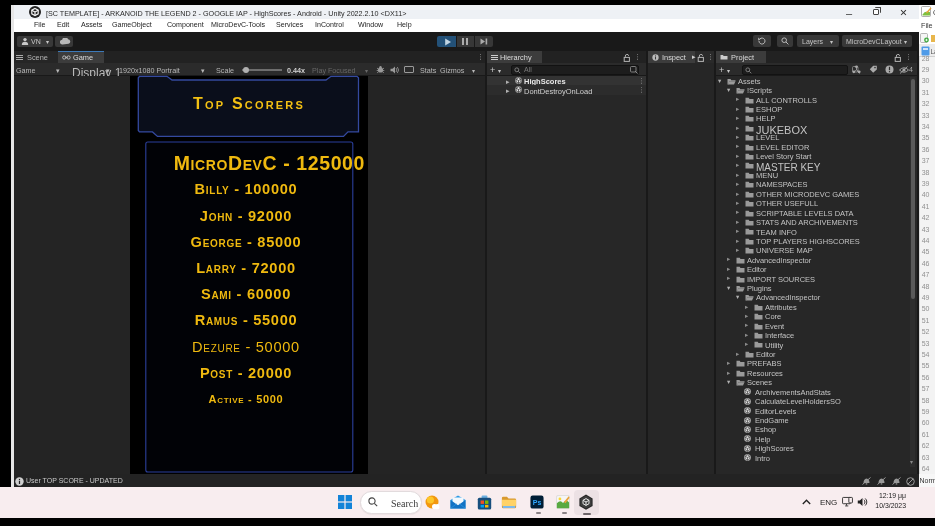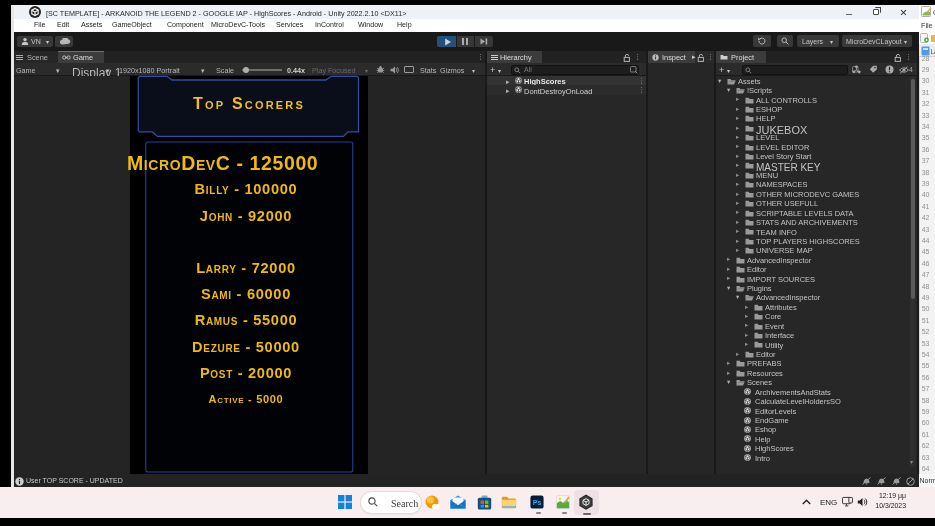--- a/index.html
+++ b/index.html
@@ -113,27 +113,28 @@
 <div class="txt" style="left:420px;top:66px;font-size:7.2px;color:#b8b8b8;">Stats</div>
 <div class="txt" style="left:440px;top:66px;font-size:7.2px;color:#b8b8b8;">Gizmos</div>
 <div class="txt" style="left:472px;top:67px;font-size:6px;color:#b8b8b8;">▾</div>
 <div class="abs" style="left:14px;top:76px;width:471px;height:398px;background:#242424;"></div>
 <div class="abs" style="left:130px;top:76px;width:238px;height:398px;background:#000;"></div>
 <svg class="abs" style="left:130px;top:74px" width="238" height="400" viewBox="0 0 238 400">
       <path d="M9.5 2.3 L37 2.3 L42 6 L196 6 L201 2.3 L227 2.3 L228.5 3.8 L228.5 57.9 L218 57.9 L213.5 62.4 L27.5 62.4 L22.5 57.9 L9.5 57.9 L8.3 56.4 L8.3 3.8 Z" fill="#0a0e1b" stroke="#34499f" stroke-width="1.3"></path>
       <rect x="15.8" y="68" width="207" height="330" rx="2" fill="#010206" stroke="#2b3f9b" stroke-width="1.1"></rect>
     </svg>
 <div class="txt" style="left:130px;top:104.3px;width:238px;text-align:center;transform:translateY(-50%);font-size:16px;color:#f3c013;font-weight:700;font-variant:small-caps;letter-spacing:2.2px;">Top Scorers</div>
-<div class="txt" style="left:127px;top:163px;width:238px;text-align:left;transform:translateY(-50%);font-size:19.5px;color:#efb90f;font-weight:700;font-variant:small-caps;letter-spacing:0.6px;">MicroDevC - 125000</div>
+<div class="txt" style="left:127px;top:163px;width:238px;text-align:right;transform:translateY(-50%);font-size:19.5px;color:#efb90f;font-weight:700;font-variant:small-caps;letter-spacing:0.6px;">MicroDevC - 125000</div>
 <div class="txt" style="left:127px;top:189.3px;width:238px;text-align:center;transform:translateY(-50%);font-size:14.6px;color:#efb90f;font-weight:700;font-variant:small-caps;letter-spacing:0.7px;">Billy - 100000</div>
 <div class="txt" style="left:127px;top:215.5px;width:238px;text-align:center;transform:translateY(-50%);font-size:14.6px;color:#efb90f;font-weight:700;font-variant:small-caps;letter-spacing:0.7px;">John - 92000</div>
+<div class="txt" style="left:127px;top:241.7px;width:238px;text-align:center;transform:translateY(-50%);font-size:14.6px;color:#efb90f;font-weight:700;font-variant:small-caps;letter-spacing:0.7px;">George - 85000</div>
 <div class="txt" style="left:127px;top:267.9px;width:238px;text-align:center;transform:translateY(-50%);font-size:14.6px;color:#efb90f;font-weight:700;font-variant:small-caps;letter-spacing:0.7px;">Larry - 72000</div>
 <div class="txt" style="left:127px;top:294.1px;width:238px;text-align:center;transform:translateY(-50%);font-size:14.6px;color:#efb90f;font-weight:700;font-variant:small-caps;letter-spacing:0.7px;">Sami - 60000</div>
 <div class="txt" style="left:127px;top:320.3px;width:238px;text-align:center;transform:translateY(-50%);font-size:14.6px;color:#efb90f;font-weight:700;font-variant:small-caps;letter-spacing:0.7px;">Ramus - 55000</div>
-<div class="txt" style="left:127px;top:346.5px;width:238px;text-align:center;transform:translateY(-50%);font-size:14.6px;color:#efb90f;font-weight:700;font-variant:small-caps;letter-spacing:0.7px;">Dezure - 50000</div>
+<div class="txt" style="left:127px;top:346.5px;width:238px;text-align:center;transform:translateY(-50%);font-size:14.6px;color:#efb90f;font-weight:400;font-variant:small-caps;letter-spacing:0.7px;">Dezure - 50000</div>
 <div class="txt" style="left:127px;top:372.7px;width:238px;text-align:center;transform:translateY(-50%);font-size:14.6px;color:#efb90f;font-weight:700;font-variant:small-caps;letter-spacing:0.7px;">Post - 20000</div>
 <div class="txt" style="left:127px;top:398.9px;width:238px;text-align:center;transform:translateY(-50%);font-size:11px;color:#efb90f;font-weight:700;font-variant:small-caps;letter-spacing:0.7px;">Active - 5000</div>
 <div class="abs" style="left:487px;top:51px;width:159px;height:12px;background:#222222;"></div>
 <div class="abs" style="left:487px;top:51px;width:55px;height:12px;background:#3c3c3c;"></div>
 <div class="abs" style="left:491px;top:54.5px;width:6.5px;height:0.9px;background:#ccc"></div>
 <div class="abs" style="left:491px;top:56.5px;width:6.5px;height:0.9px;background:#ccc"></div>
 <div class="abs" style="left:491px;top:58.5px;width:6.5px;height:0.9px;background:#ccc"></div>
 <div class="txt" style="left:500px;top:53px;font-size:7.4px;color:#dcdcdc;">Hierarchy</div>
 <svg class="abs" style="left:623px;top:53.5px" width="8" height="8" viewBox="0 0 8 8">
       <rect x="1.2" y="3.4" width="5.2" height="4" fill="none" stroke="#b4b4b4" stroke-width="1"></rect>

